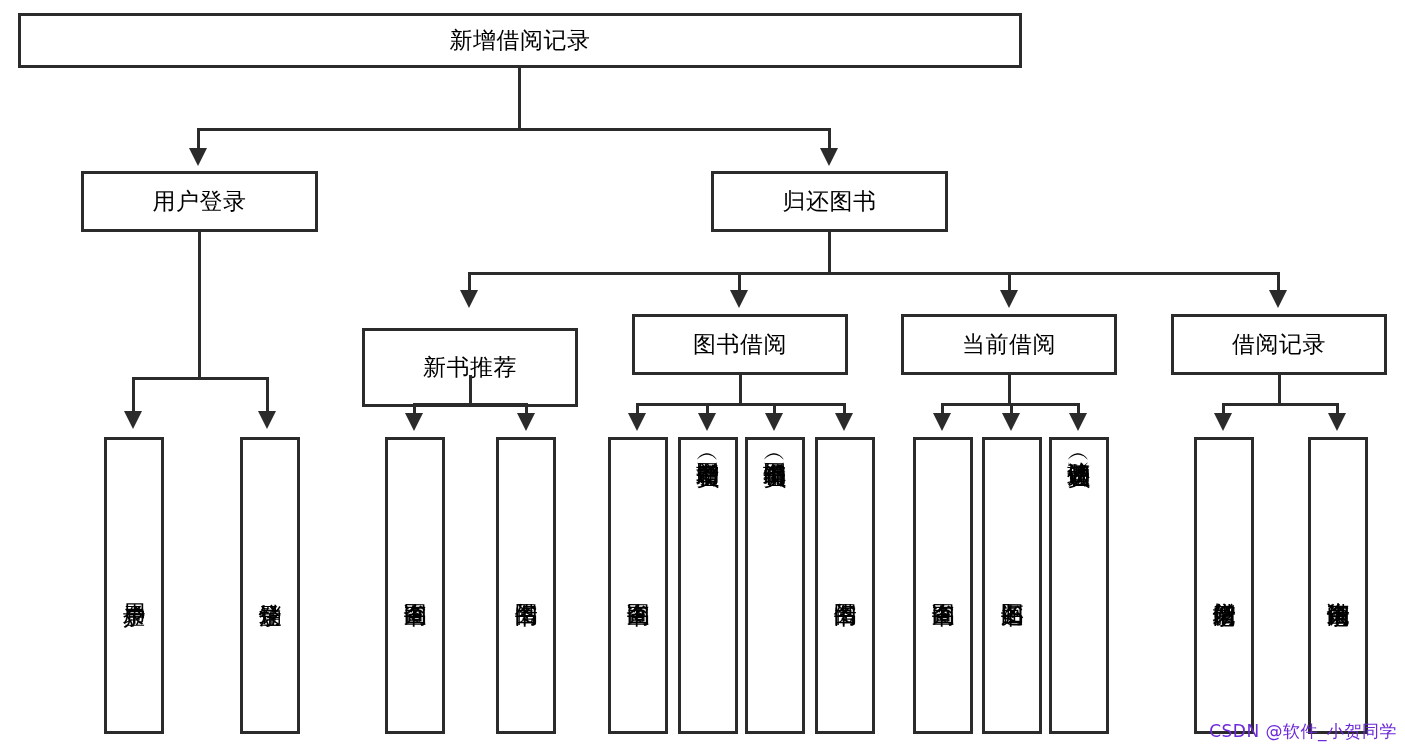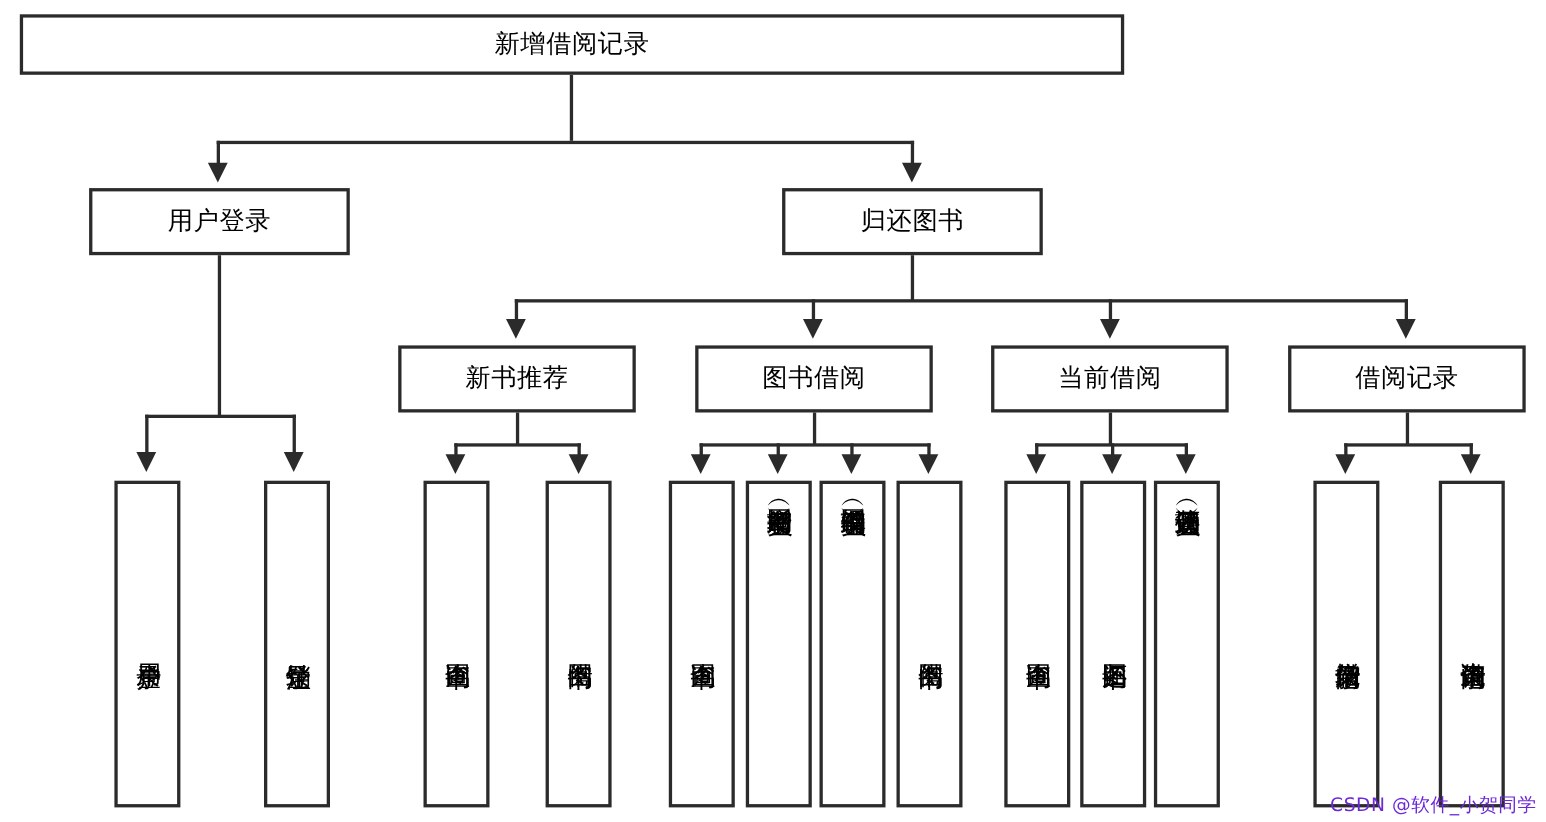--- a/index.html
+++ b/index.html
@@ -114,21 +114,21 @@
   <div class="hline" style="left:468px; top:272px; width:812px; height:3px;"></div>
   <div class="vline" style="left:468px; top:272px; width:3px; height:20px;"></div>
   <div class="arrow" style="left:460px; top:290px;"></div>
   <div class="vline" style="left:738px; top:272px; width:3px; height:20px;"></div>
   <div class="arrow" style="left:730px; top:290px;"></div>
   <div class="vline" style="left:1008px; top:272px; width:3px; height:20px;"></div>
   <div class="arrow" style="left:1000px; top:290px;"></div>
   <div class="vline" style="left:1277px; top:272px; width:3px; height:20px;"></div>
   <div class="arrow" style="left:1269px; top:290px;"></div>
 
-  <div class="node h" style="left:362px; top:314px; width:216px; height:61px;">新书推荐</div>
+  <div class="node h" style="left:362px; top:328px; width:216px; height:79px;">新书推荐</div>
   <div class="node h" style="left:901px; top:314px; width:216px; height:61px;">当前借阅</div>
   <div class="node h" style="left:632px; top:314px; width:216px; height:61px;">图书借阅</div>
   <div class="node h" style="left:1171px; top:314px; width:216px; height:61px;">借阅记录</div>
 
   <div class="vline" style="left:469px; top:375px; width:3px; height:30px;"></div>
   <div class="hline" style="left:413px; top:403px; width:115px; height:3px;"></div>
   <div class="vline" style="left:413px; top:403px; width:3px; height:12px;"></div>
   <div class="arrow" style="left:405px; top:413px;"></div>
   <div class="vline" style="left:525px; top:403px; width:3px; height:12px;"></div>
   <div class="arrow" style="left:517px; top:413px;"></div>

